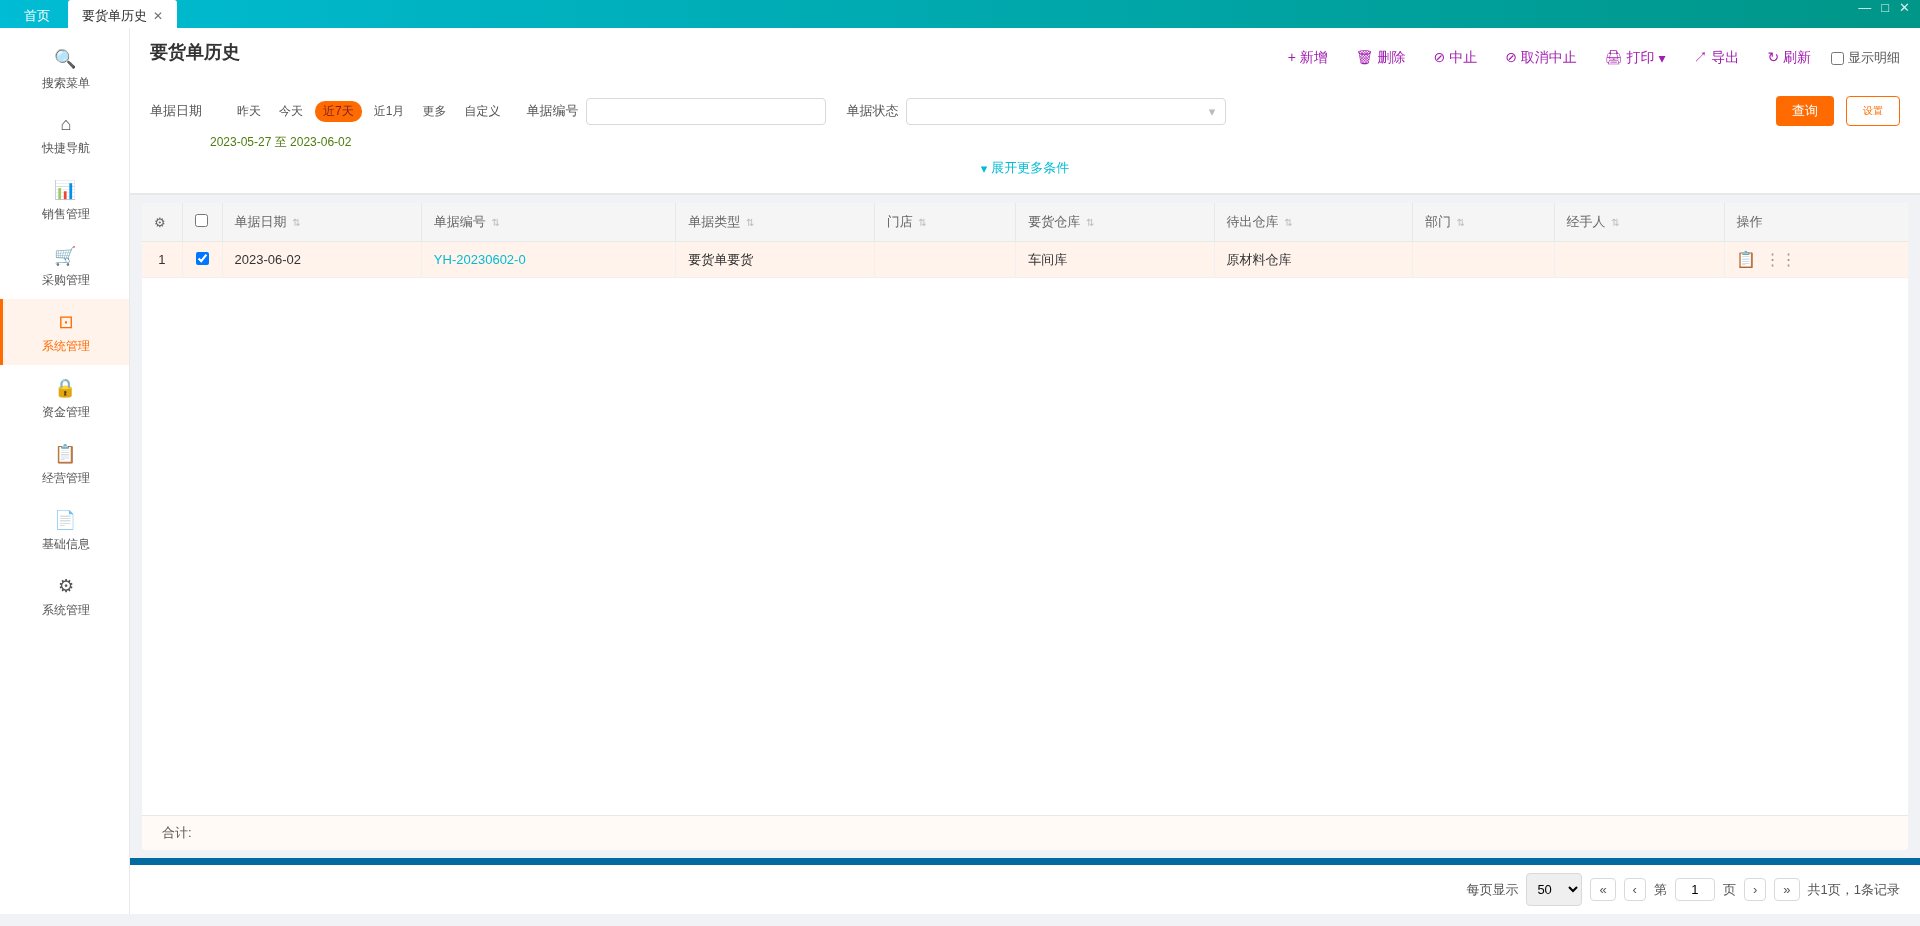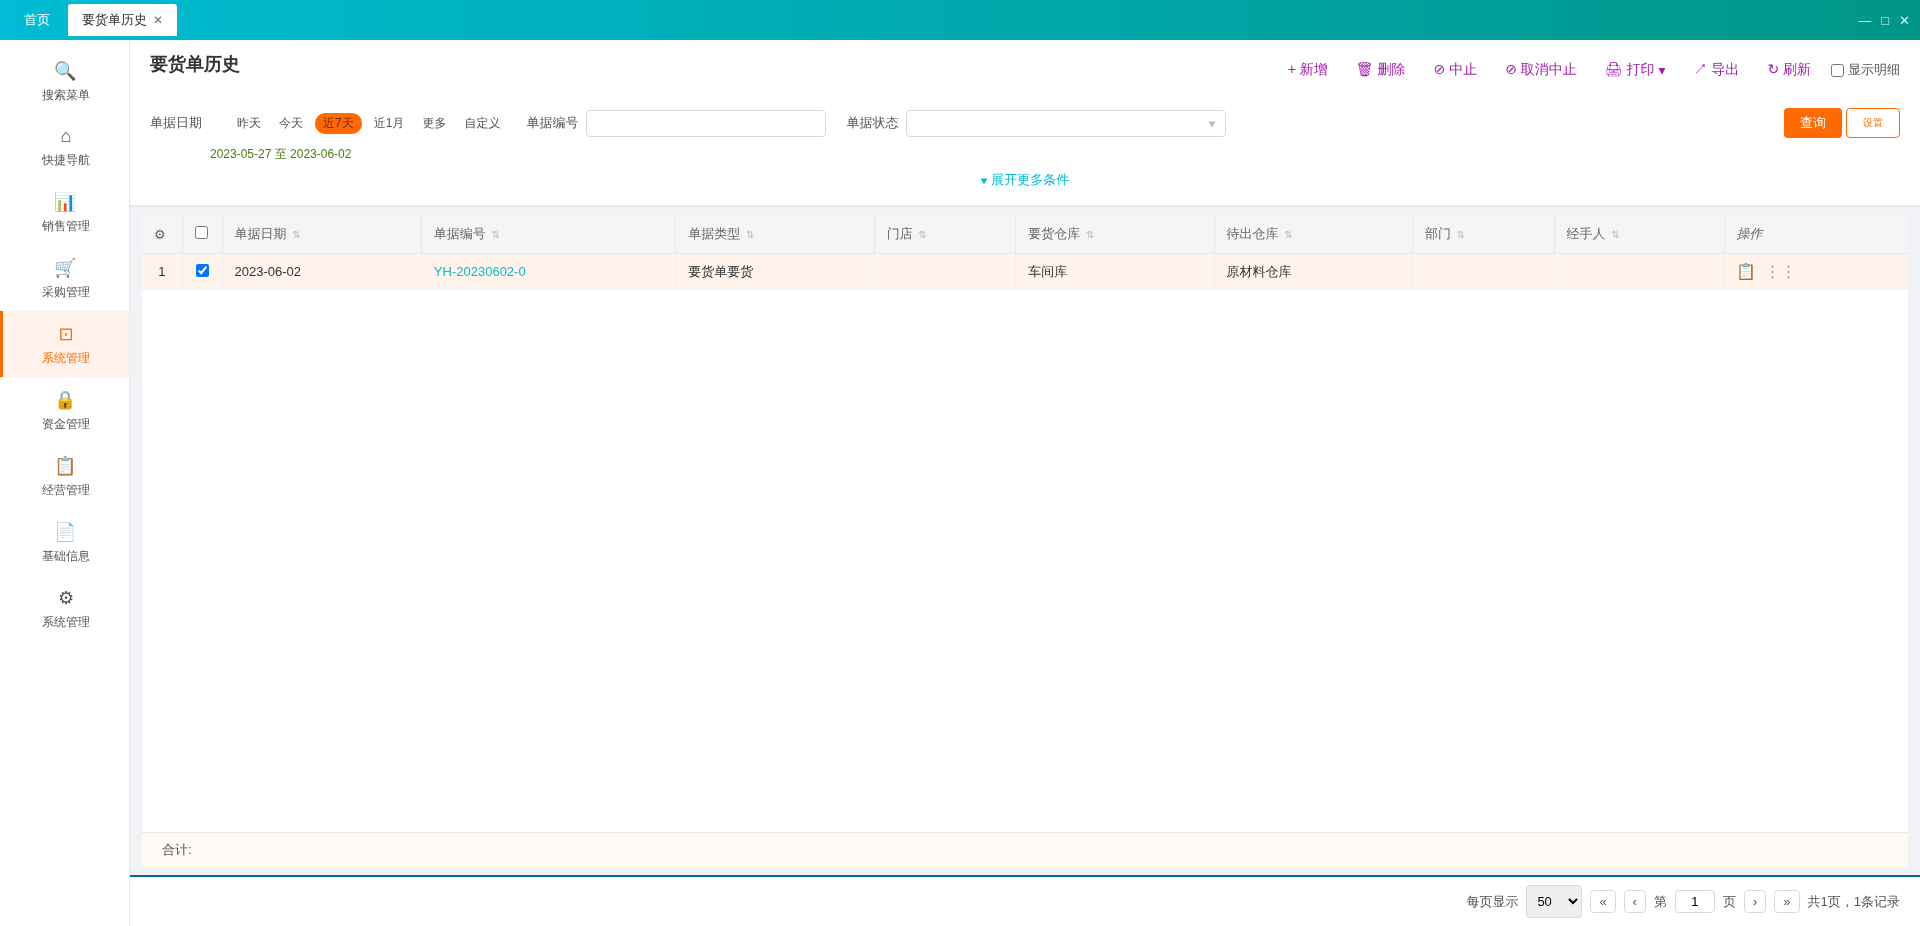--- a/index.html
+++ b/index.html
@@ -1,23 +1,23 @@
 <!DOCTYPE html>
 <html><head>
   <meta charset="utf-8">
   <style>
     * { margin: 0; padding: 0; box-sizing: border-box; }
     body { font-family: 'Microsoft YaHei', Arial, sans-serif; font-size: 13px; background: #f0f2f5; overflow: hidden; width: 1920px; height: 926px; }
 
     
     .top-bar {
-      height: 40px;
+      height: 28px;
       background: linear-gradient(90deg, #00bcd4 0%, #009688 100%);
       display: flex;
-      align-items: center;
+      align-items: flex-start;
       padding: 0 10px;
       color: white;
     }
     .top-bar-tabs { display: flex; align-items: center; flex: 1; gap: 4px; }
     .tab-item {
       height: 32px;
       padding: 0 14px;
       display: flex;
       align-items: center;
       gap: 6px;
@@ -189,21 +189,21 @@
       border-bottom: 1px solid #e8e8e8;
     }
     .data-table th {
       padding: 10px 12px;
       text-align: left;
       color: #666;
       font-weight: normal;
       border-right: 1px solid #e8e8e8;
       white-space: nowrap;
     }
-    .data-table th:last-child { border-right: none; font-style: italic; }
+    .data-table th:last-child { border-right: none; }
     .data-table td {
       padding: 8px 12px;
       border-bottom: 1px solid #f0f0f0;
       border-right: 1px solid #f0f0f0;
       color: #333;
     }
     .data-table td:last-child { border-right: none; }
     .data-table tbody tr.selected { background: #fff3ec; }
     .sort-icon { color: #bbb; margin-left: 2px; font-size: 10px; }
     .col-link { color: #00bcd4; text-decoration: none; cursor: pointer; }
@@ -218,21 +218,21 @@
       background: #fffaf5;
       border-top: 1px solid #e8e8e8;
       padding: 8px 20px;
       font-size: 13px;
       color: #555;
     }
 
     
     .pagination {
       background: white;
-      border-top: 2px solid #0369a1;
+      border-top: 7px solid #0369a1;
       padding: 8px 20px;
       display: flex;
       align-items: center;
       justify-content: flex-end;
       gap: 8px;
       font-size: 13px;
       color: #555;
     }
     .page-size-select {
       border: 1px solid #d9d9d9;
@@ -368,21 +368,21 @@
           </div>
 
           <div class="filter-section">
             <span class="filter-label">单据状态</span>
             <div class="filter-select-wrapper">
               <span style="flex:1;color:#ccc;font-size:13px;"></span>
               <span style="color:#bbb;">▾</span>
             </div>
           </div>
 
-          <div style="display:flex; gap:4px; margin-left:auto;">
+          <div style="display:flex; gap:12px; margin-left:auto;">
             <button class="btn-primary">查询</button>
             <button class="btn-secondary">设置</button>
           </div>
         </div>
 
         <div style="margin-left:60px; margin-bottom:4px;">
           <span class="date-range">2023-05-27 至 2023-06-02</span>
         </div>
 
         <div style="display:flex; justify-content:center; padding:4px 0;">

